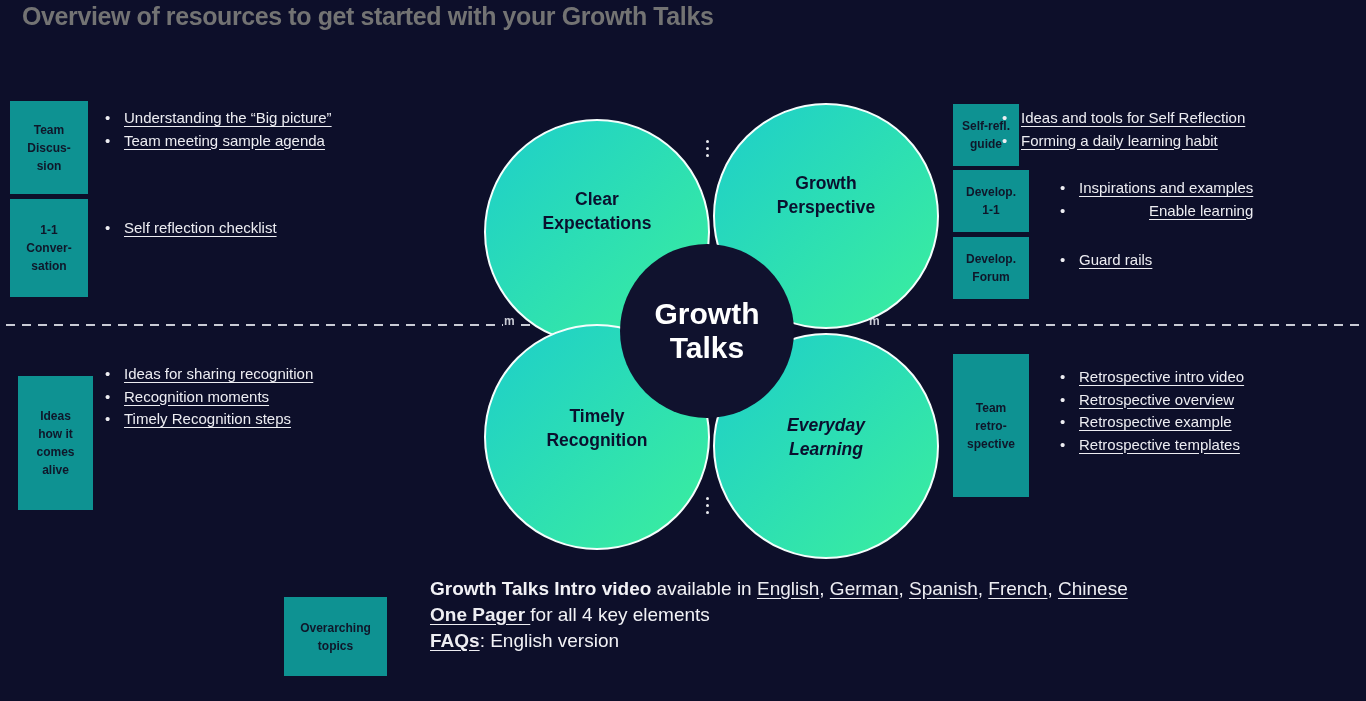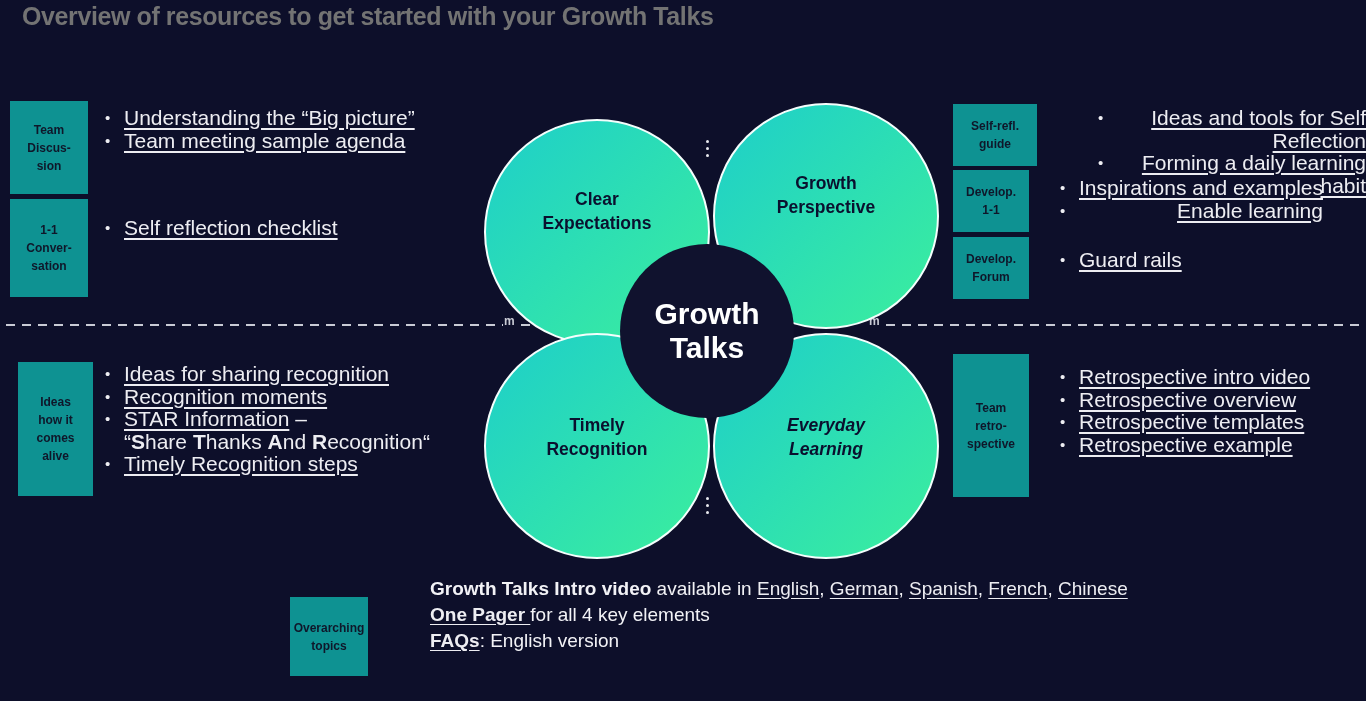--- a/index.html
+++ b/index.html
@@ -9,21 +9,21 @@
 
   .page-title { position:absolute; left:22px; top:2px; color:#737373; font-size:25px;
     font-weight:bold; letter-spacing:-0.4px; white-space:nowrap; }
 
   
   .tealbox { position:absolute; background:#0e9292; color:#0f172a; display:flex;
     align-items:center; justify-content:center; text-align:center; }
   .tealbox span { white-space:pre-line; font-size:12px; font-weight:bold; line-height:1.5; }
 
   
-  .blist { position:absolute; list-style:none; color:#ededf2; font-size:21px; }
+  .blist { position:absolute; list-style:none; color:#ededf2; font-size:15px; }
   .blist li { position:relative; padding-left:21px; line-height:22.5px; }
   .blist li::before { content:"•"; position:absolute; left:2px; top:0; color:#ededf2; font-size:15px; }
   a.lnk, a.u { color:#ededf2; text-decoration:underline; text-underline-offset:3px; cursor:pointer; }
   .b { font-weight:bold; }
   .u { text-decoration:underline; text-underline-offset:3px; }
 
   
   .dash-seg { position:absolute; top:324px; height:2px; z-index:0;
     background:repeating-linear-gradient(90deg,#c9cbd5 0 9px, transparent 9px 16px); }
   .squiggle { position:absolute; top:315px; z-index:0; color:#c9cbd5; font-size:12px;
@@ -63,21 +63,21 @@
   <div class="dash-seg" style="left:886px; width:480px;"></div>
 
   <div class="petal top" style="left:484px; top:119px;">
     <span>Clear
 Expectations</span>
   </div>
   <div class="petal top" style="left:713px; top:103px;">
     <span>Growth
 Perspective</span>
   </div>
-  <div class="petal bottom" style="left:484px; top:333px;">
+  <div class="petal bottom" style="left:484px; top:324px;">
     <span>Timely
 Recognition</span>
   </div>
   <div class="petal bottom" style="left:713px; top:333px;font-style:italic;">
     <span>Everyday
 Learning</span>
   </div>
   <div class="core">
     <span>Growth
 Talks</span>
@@ -106,41 +106,37 @@
 
   <div class="tealbox" style="left:10px; top:199px; width:78px; height:98px;">
     <span>1-1
 Conver-
 sation</span>
   </div>
   <ul class="blist" style="left:103px; top:217px;">
     <li><a class="lnk">Self reflection checklist</a></li>
   </ul>
 
-  <div class="tealbox" style="left:18px; top:362px; width:75px; height:134px;">
+  <div class="tealbox" style="left:18px; top:376px; width:75px; height:134px;">
     <span>Ideas
 how it
 comes
 alive</span>
   </div>
   <ul class="blist" style="left:103px; top:363px;">
     <li><a class="lnk">Ideas for sharing recognition</a></li>
     <li><a class="lnk">Recognition moments</a></li>
-    <li>
-      <a class="lnk">STAR Information</a><span> –</span>
-      <div><span>“</span><span class="b">S</span><span>hare </span><span class="b">T</span><span>hanks </span><span class="b">A</span><span>nd </span><span class="b">R</span><span>ecognition“</span></div>
-    </li>
     <li><a class="lnk">Timely Recognition steps</a></li>
   </ul>
 
-  <div class="tealbox" style="left:953px; top:104px; width:84px; height:62px;">
+  <div class="tealbox" style="left:953px; top:104px; width:66px; height:62px;">
     <span>Self-refl.
 guide</span>
   </div>
-  <ul class="blist" style="left:1096px; top:107px;text-align:right;">
+  <ul class="blist" style="left:1000px; top:107px;">
     <li><a class="lnk">Ideas and tools for Self Reflection</a></li>
     <li><a class="lnk">Forming a daily learning habit</a></li>
   </ul>
 
   <div class="tealbox" style="left:953px; top:170px; width:76px; height:62px;">
     <span>Develop.
 1-1</span>
   </div>
   <ul class="blist" style="left:1058px; top:177px;text-align:right;">
     <li><a class="lnk">Inspirations and examples</a></li>
@@ -156,25 +152,25 @@
   </ul>
 
   <div class="tealbox" style="left:953px; top:354px; width:76px; height:143px;">
     <span>Team
 retro-
 spective</span>
   </div>
   <ul class="blist" style="left:1058px; top:366px;">
     <li><a class="lnk">Retrospective intro video</a></li>
     <li><a class="lnk">Retrospective overview</a></li>
+    <li><a class="lnk">Retrospective example</a></li>
     <li><a class="lnk">Retrospective templates</a></li>
-    <li><a class="lnk">Retrospective example</a></li>
   </ul>
 
-  <div class="tealbox" style="left:290px; top:597px; width:78px; height:79px;">
+  <div class="tealbox" style="left:284px; top:597px; width:103px; height:79px;">
     <span>Overarching
 topics</span>
   </div>
   <div class="footer-text">
     <div><span class="b">Growth Talks Intro video</span><span> available in </span><a class="u">English</a><span>, </span><a class="u">German</a><span>, </span><a class="u">Spanish</a><span>, </span><a class="u">French</a><span>, </span><a class="u">Chinese</a></div>
     <div><a class="u b">One Pager </a><span>for all 4 key elements</span></div>
     <div><a class="u b">FAQs</a><span>: English version</span></div>
   </div>
 
 </div>

